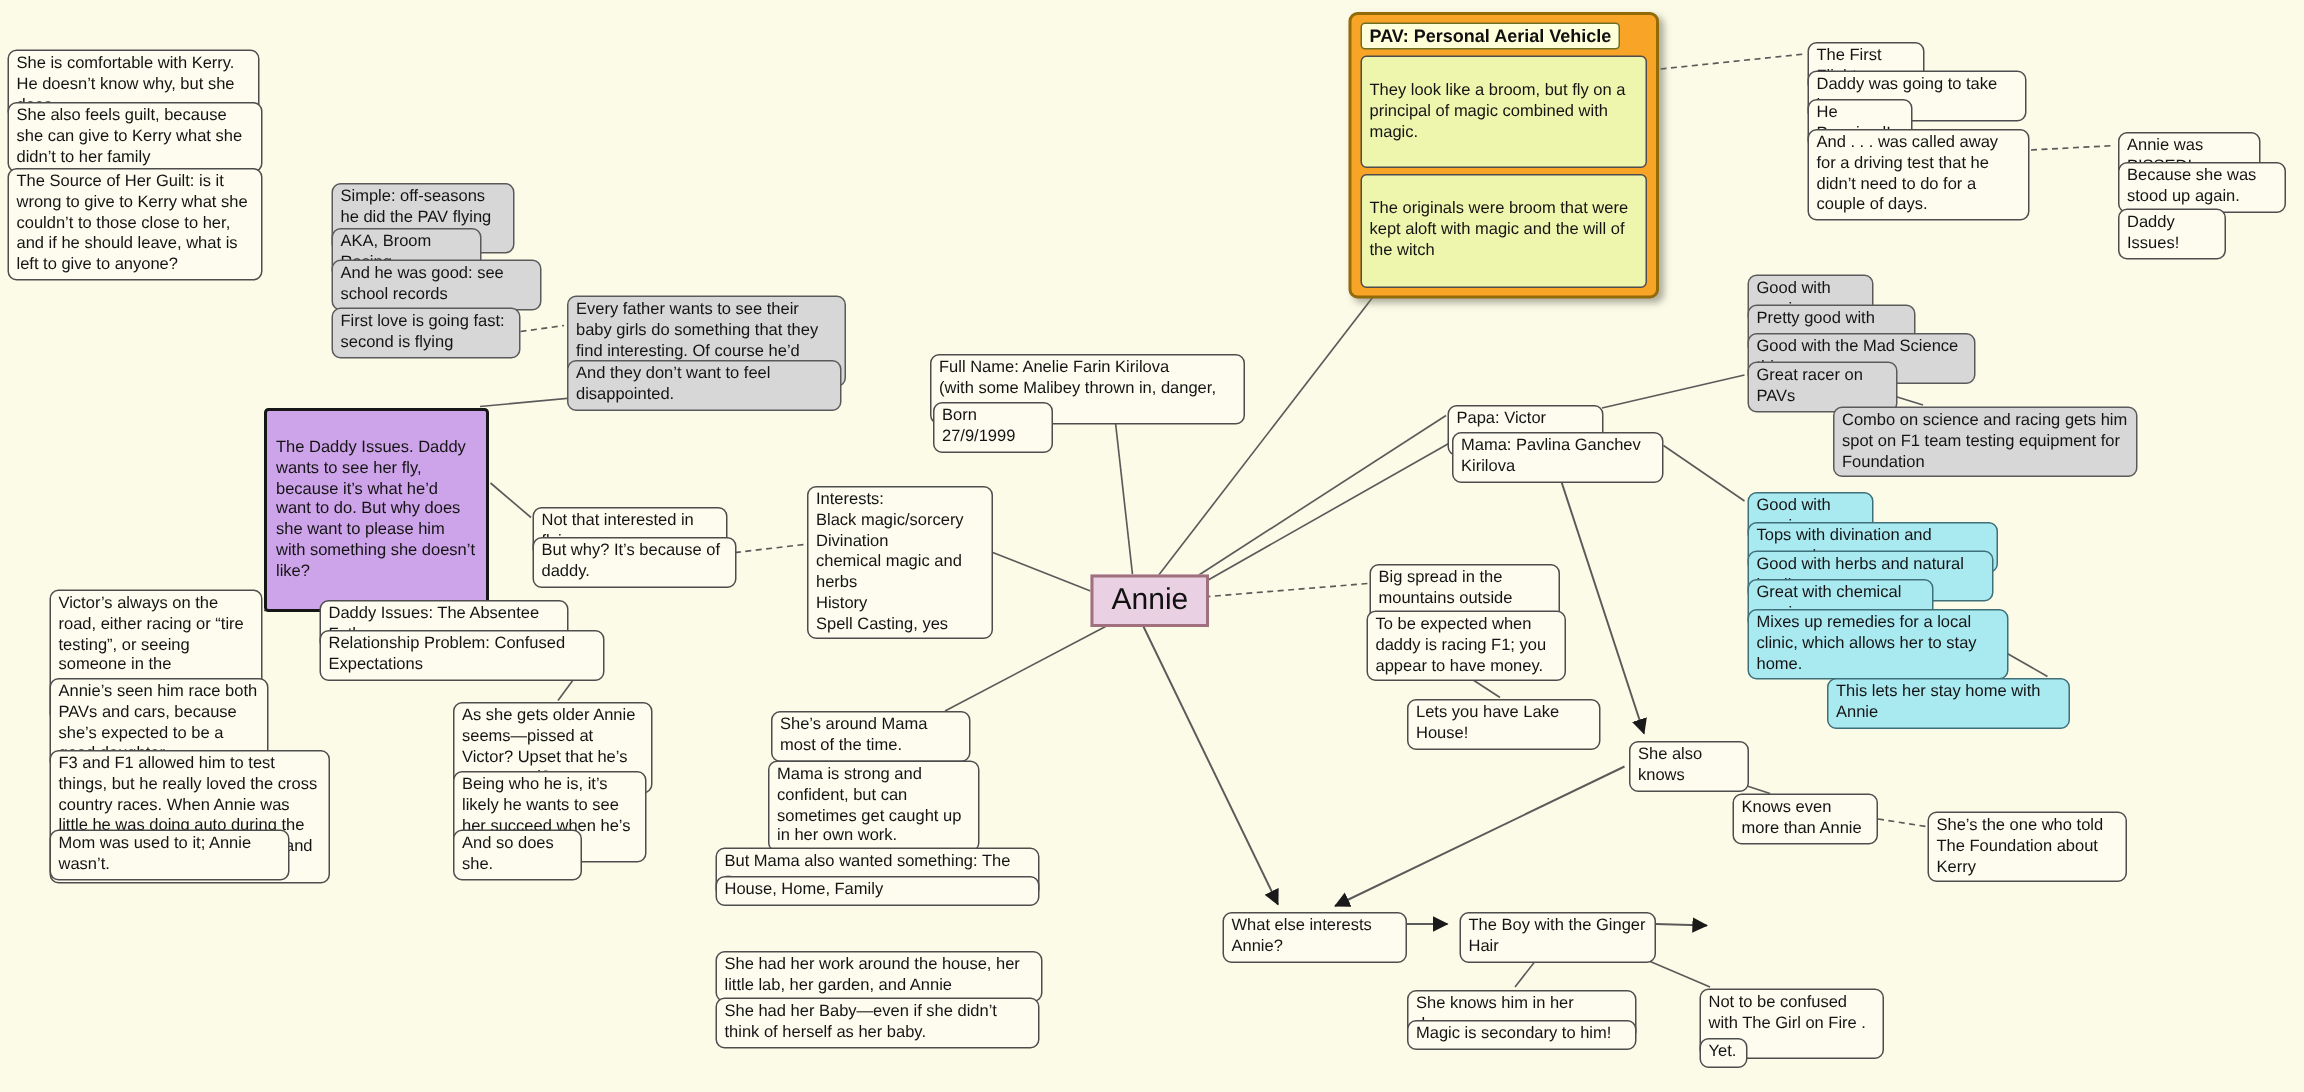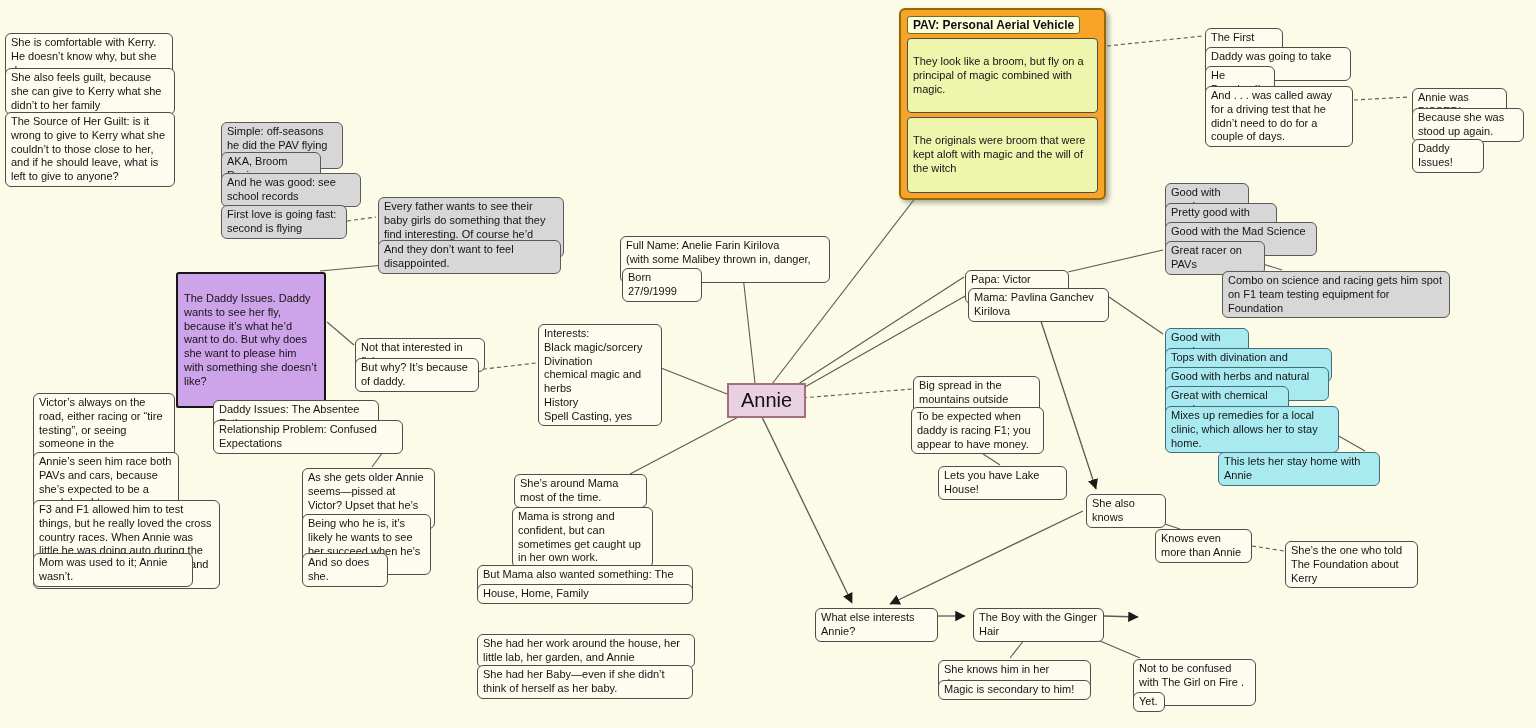--- a/index.html
+++ b/index.html
@@ -92,21 +92,21 @@
 
   <div class="bx gray" style="left:221px;top:122px;width:122px">Simple:  off-seasons he did the PAV flying circuit</div>
   <div class="bx gray" style="left:221px;top:152px;width:100px">AKA, Broom Racing</div>
   <div class="bx gray" style="left:221px;top:173px;width:140px">And he was good:  see school records</div>
   <div class="bx gray" style="left:221px;top:205px;width:126px">First love is going fast: second is flying</div>
   <div class="bx gray" style="left:378px;top:197px;width:186px">Every father wants to see their baby girls do something that they find interesting.  Of course he’d want to see Annie fly.</div>
   <div class="bx gray" style="left:378px;top:240px;width:183px">And they don’t want to feel disappointed.</div>
 
   <div class="bx purple" style="left:176px;top:272px;width:150px">The Daddy Issues.  Daddy wants to see her fly, because it’s what he’d want to do.  But why does she want to please him with something she doesn’t like?</div>
   <div class="bx" style="left:355px;top:338px;width:130px">Not that interested in flying</div>
-  <div class="bx" style="left:355px;top:358px;width:124px">But why?  It’s because of daddy.</div>
+  <div class="bx" style="left:355px;top:358px;width:136px">But why?  It’s because of daddy.</div>
 
   <div class="bx" style="left:620px;top:236px;width:210px">Full Name:  Anelie Farin Kirilova
 (with some Malibey thrown in, danger, danger!)</div>
   <div class="bx" style="left:622px;top:268px;width:80px">Born 27/9/1999</div>
   <div class="bx" style="left:538px;top:324px;width:124px">Interests:
 Black magic/sorcery
 Divination
 chemical magic and herbs
 History
 Spell Casting, yes</div>
@@ -141,21 +141,21 @@
   <div class="bx" style="left:1205px;top:66px;width:70px">He Promised!</div>
   <div class="bx" style="left:1205px;top:86px;width:148px">And . . . was called away for a driving test that he didn’t need to do for a couple of days.</div>
   <div class="bx" style="left:1412px;top:88px;width:95px">Annie was PISSED!</div>
   <div class="bx" style="left:1412px;top:108px;width:112px">Because she was stood up again.</div>
   <div class="bx" style="left:1412px;top:139px;width:72px">Daddy Issues!</div>
 
   <div class="bx gray" style="left:1165px;top:183px;width:84px">Good with magic</div>
   <div class="bx gray" style="left:1165px;top:203px;width:112px">Pretty good with sorcery</div>
   <div class="bx gray" style="left:1165px;top:222px;width:152px">Good with the Mad Science thing</div>
   <div class="bx gray" style="left:1165px;top:241px;width:100px">Great racer on PAVs</div>
-  <div class="bx gray" style="left:1222px;top:271px;width:228px">Combo on science and racing gets him spot on F1 team testing equipment for Foundation</div>
+  <div class="bx gray" style="left:1222px;top:271px;width:203px">Combo on science and racing gets him spot on F1 team testing equipment for Foundation</div>
 
   <div class="bx" style="left:965px;top:270px;width:104px">Papa:  Victor Kirilova</div>
   <div class="bx" style="left:968px;top:288px;width:141px">Mama: Pavlina Ganchev Kirilova</div>
 
   <div class="bx cyan" style="left:1165px;top:328px;width:84px">Good with magic</div>
   <div class="bx cyan" style="left:1165px;top:348px;width:167px">Tops with divination and numerology</div>
   <div class="bx cyan" style="left:1165px;top:367px;width:164px">Good with herbs and natural healing</div>
   <div class="bx cyan" style="left:1165px;top:386px;width:124px">Great with chemical magic</div>
   <div class="bx cyan" style="left:1165px;top:406px;width:174px">Mixes up remedies for a local clinic, which allows her to stay home.</div>
   <div class="bx cyan" style="left:1218px;top:452px;width:162px">This lets her stay home with Annie</div>

